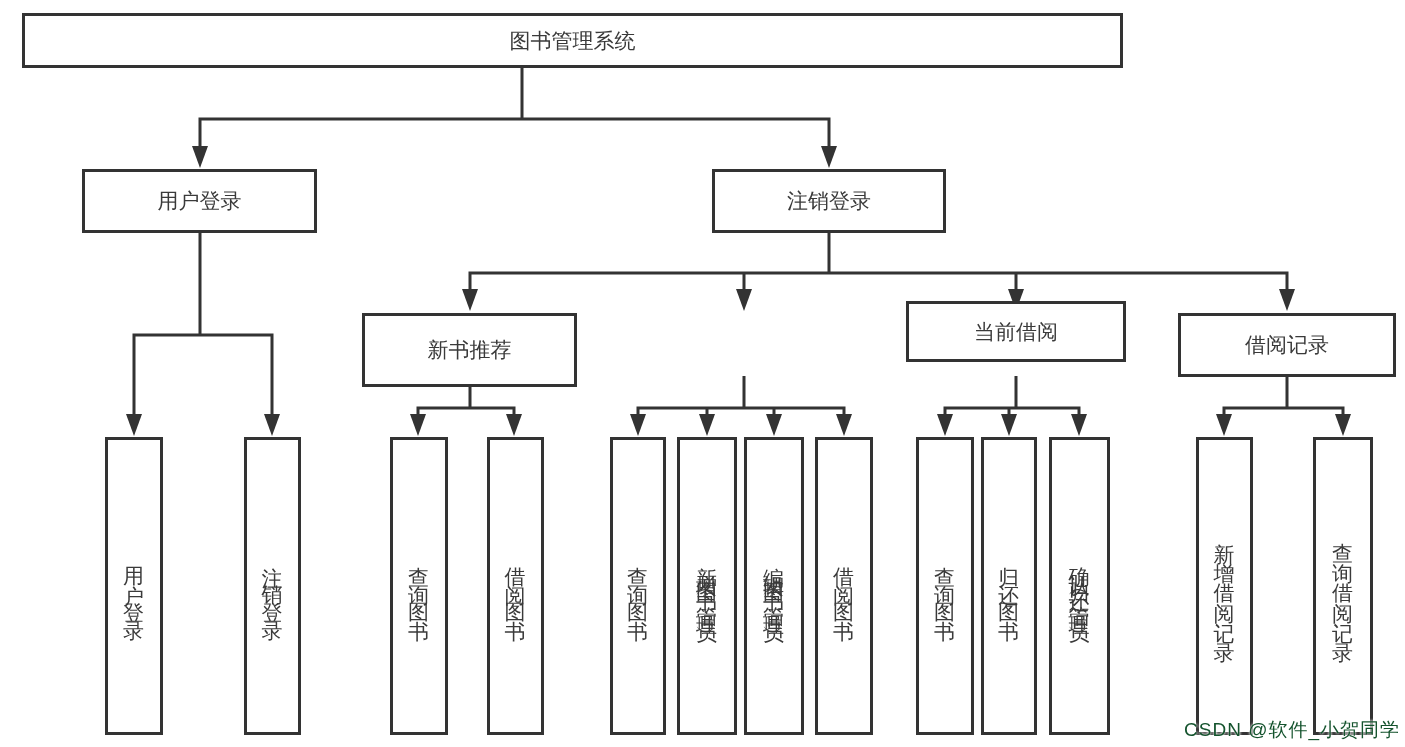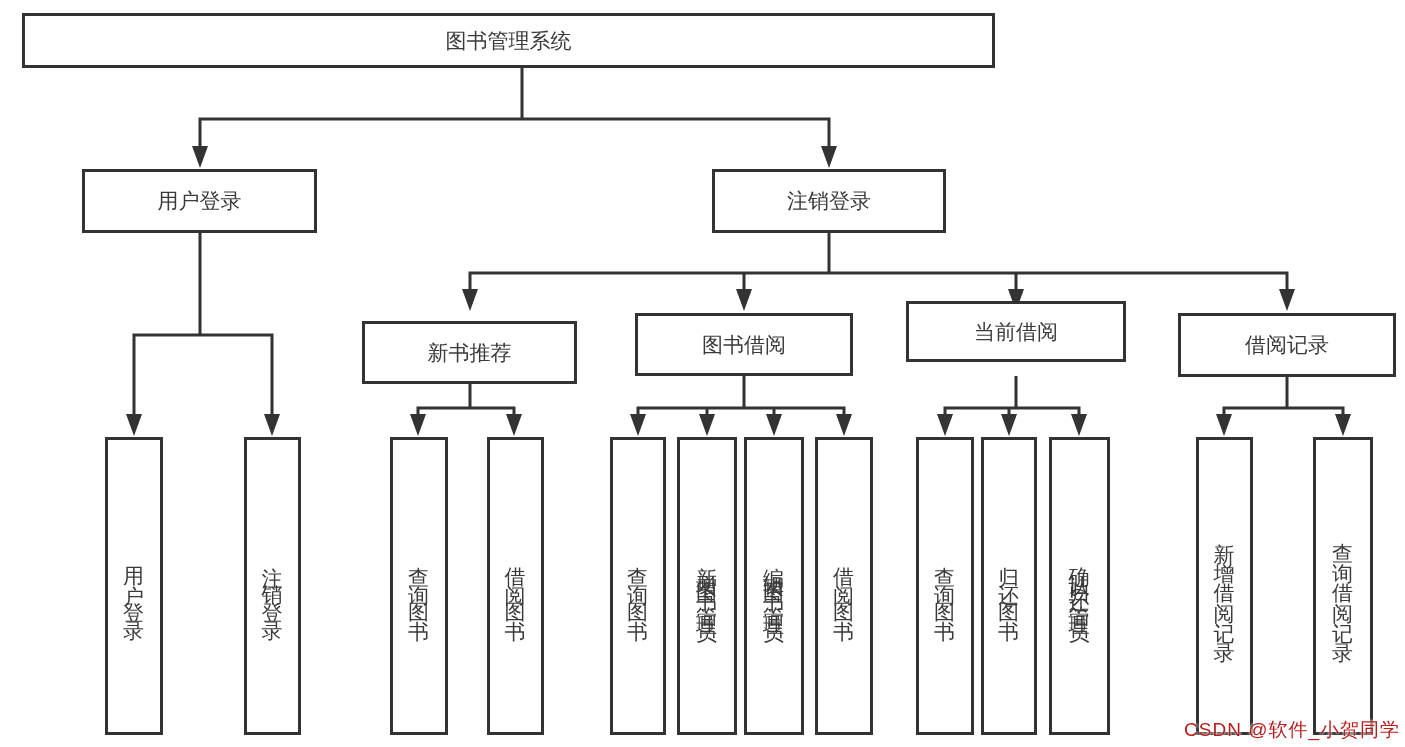--- a/index.html
+++ b/index.html
@@ -29,21 +29,21 @@
     text-orientation:mixed;
     line-height:1;
   }
   .node.v.short  { letter-spacing:18px; }
   .node.v.medium { letter-spacing:20px; }
   .node.v.tight  { letter-spacing:8px;  }
   .watermark {
     position:absolute;
     right:5px; bottom:4px;
     font-size:19px;
-    color:#b91c1c;
+    color:#14532d;
     text-shadow:0 0 3px #ffffff, 0 0 3px #ffffff;
     z-index:10;
     letter-spacing:1px;
     white-space:nowrap;
   }
 </style>
 </head>
 <body>
 
 <div class="stage">
@@ -93,27 +93,26 @@
       </g>
 
       <g>
         <path d="M1287 376 V408 M1222.5 408 H1344.5 M1224 408 V418 M1343 408 V418"></path>
         <polygon fill="#333333" stroke="none" points="1216,414 1232,414 1224,436"></polygon>
         <polygon fill="#333333" stroke="none" points="1335,414 1351,414 1343,436"></polygon>
       </g>
     </g>
   </svg>
 
-  <div class="node" style="left:22px;top:13px;width:973px;height:55px">图书管理系统</div>
+  <div class="node" style="left:22px;top:13px;width:1101px;height:55px">图书管理系统</div>
 
   <div class="node" style="left:82px;top:169px;width:235px;height:64px">用户登录</div>
   <div class="node" style="left:712px;top:169px;width:234px;height:64px">注销登录</div>
 
-  <div class="node" style="left:362px;top:321px;width:215px;height:63px">新书推荐</div>
-  <div class="node" style="left:635px;top:313px;width:218px;height:63px">图书借阅</div>
+  <div class="node" style="left:362px;top:313px;width:215px;height:74px">新书推荐</div>
   <div class="node" style="left:906px;top:301px;width:220px;height:61px">当前借阅</div>
   <div class="node" style="left:1178px;top:313px;width:218px;height:64px">借阅记录</div>
 
   <div class="node v short" style="left:105px;top:437px;width:58px;height:298px">用户登录</div>
   <div class="node v short" style="left:244px;top:437px;width:57px;height:298px">注销登录</div>
 
   <div class="node v short" style="left:390px;top:437px;width:58px;height:298px">查询图书</div>
   <div class="node v short" style="left:487px;top:437px;width:57px;height:298px">借阅图书</div>
 
   <div class="node v short" style="left:610px;top:437px;width:56px;height:298px">查询图书</div>

